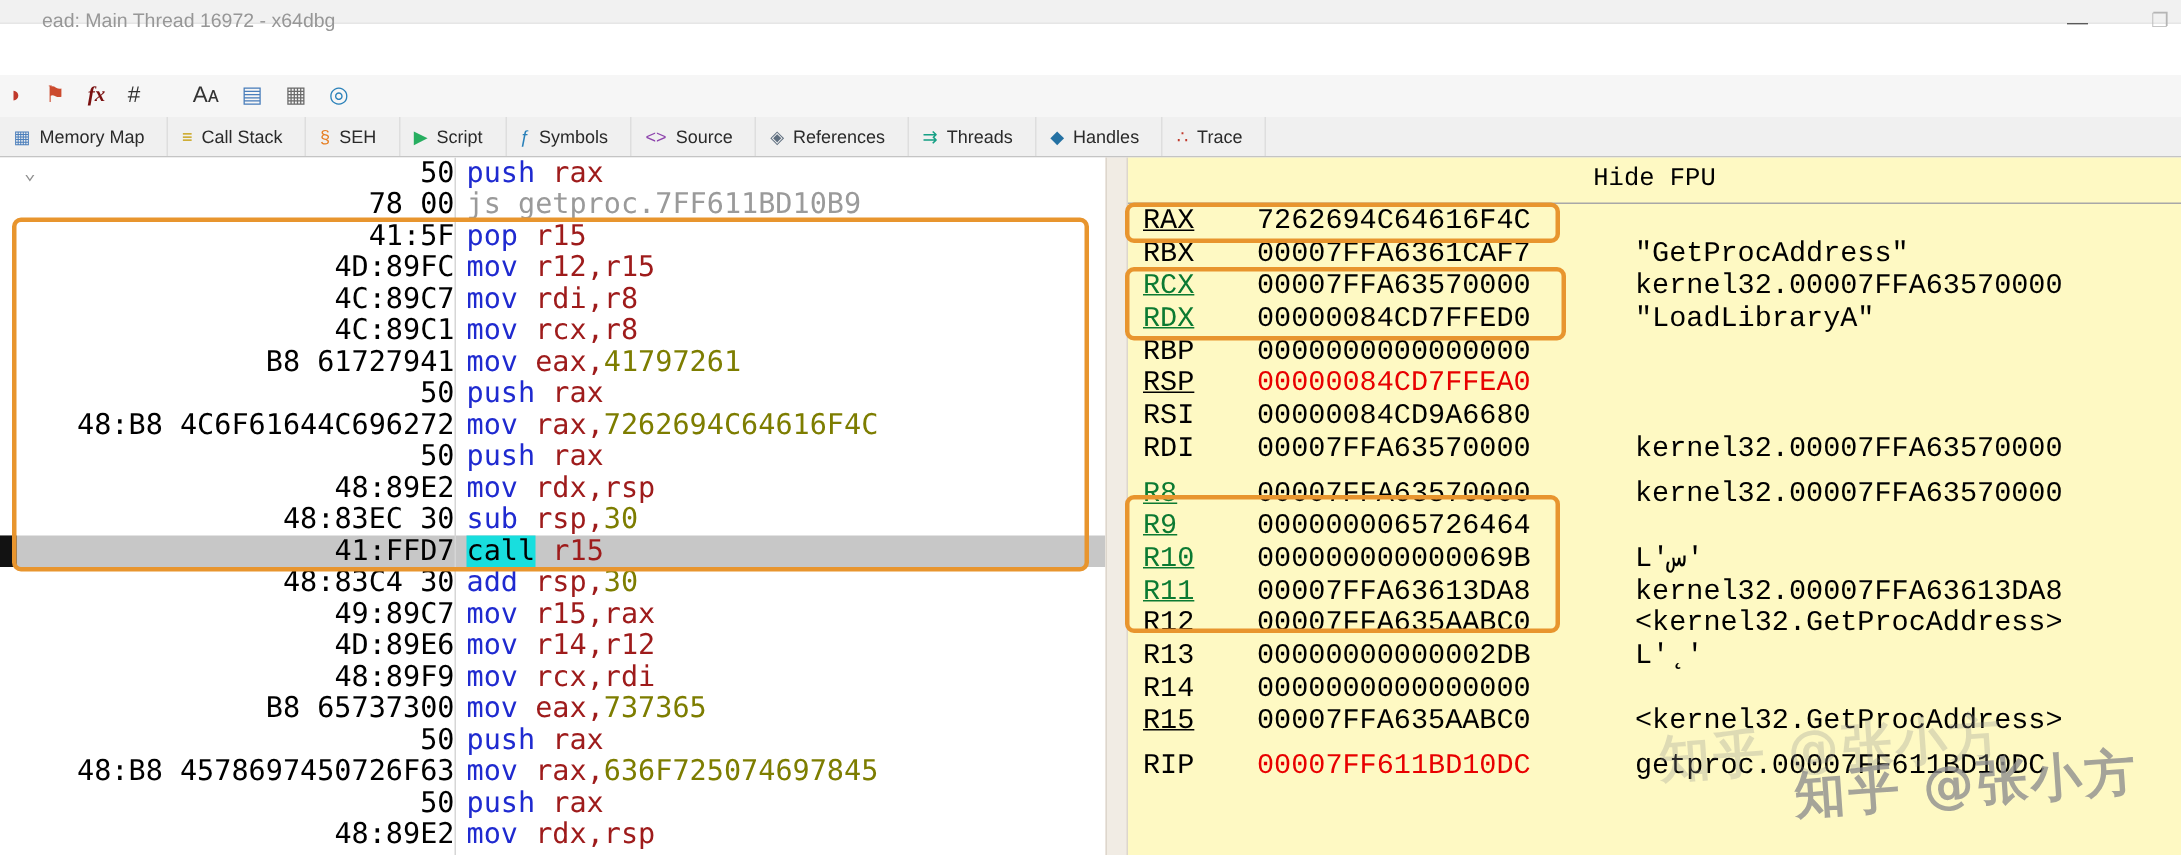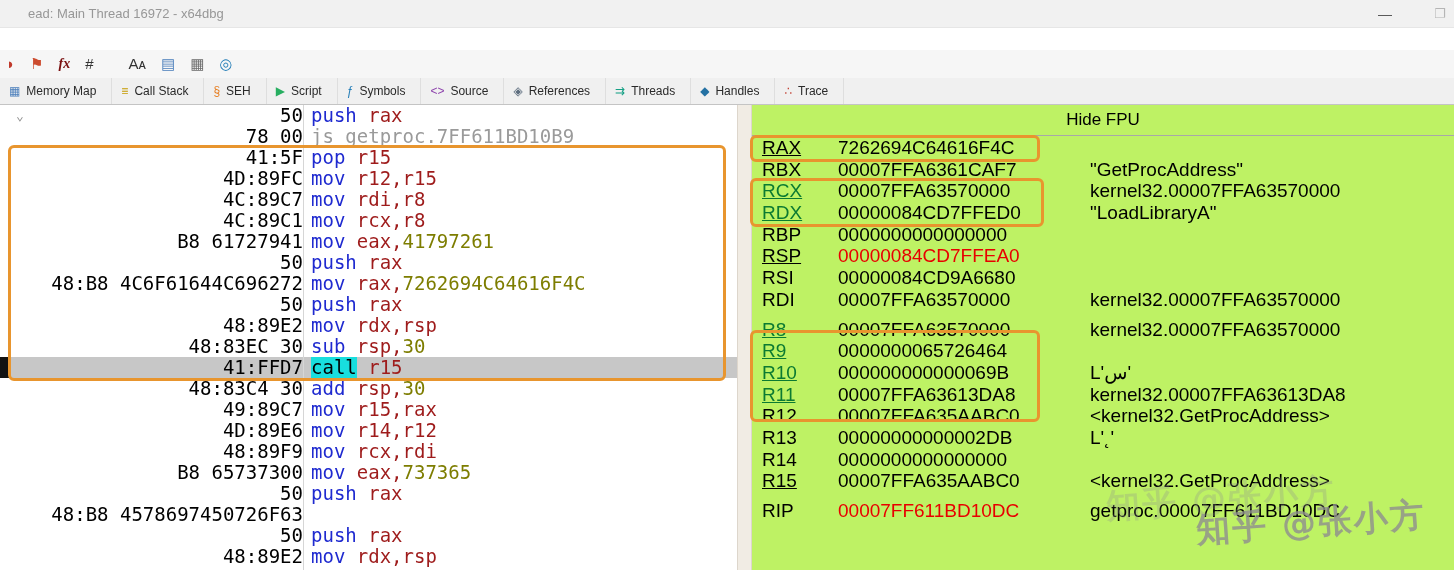--- a/index.html
+++ b/index.html
@@ -1,20 +1,20 @@
 <!DOCTYPE html>
 <html style="--annot: #E8952E; --mn: #1F2AD0; --reg: #9E1B1B; --num: #7D7D00; --cal: #18DEDE; --cur: #C7C7C7; --vred: #E80000; --argreg: #0B7A32;"><head>
 <meta charset="utf-8">
 <style>
   *{margin:0;padding:0;box-sizing:border-box;}
   html,body{width:1454px;height:570px;overflow:hidden;}
   body{position:relative;background:#fff;font-family:"Liberation Sans",sans-serif;}
 
   
-  .titlebar{position:absolute;top:0;left:0;right:0;height:28px;background:#f1f1f1;border-bottom:1px solid #e6e6e6;}
+  .titlebar{position:absolute;top:0;left:0;right:0;height:16px;background:#f1f1f1;border-bottom:1px solid #e6e6e6;}
   .title-text{position:absolute;left:28px;top:6px;font-size:13px;color:#979797;}
   .win-min{position:absolute;right:52px;top:2px;width:34px;height:24px;text-align:center;line-height:24px;color:#5a5a5a;font-size:14px;}
   .win-max{position:absolute;right:2px;top:2px;width:24px;height:24px;text-align:center;line-height:24px;color:#b5b5b5;font-size:13px;}
 
   
   .menubar{position:absolute;top:28px;left:0;right:0;height:22px;background:#fbfbfb;margin-top:46px;}
   .menu-help{position:absolute;left:8px;top:4px;font-size:13px;color:#1a1a1a;}
   .menu-build{position:absolute;left:48px;top:4px;font-size:13px;color:#8a8a78;}
 
   
@@ -39,22 +39,22 @@
   .drow.current::before{content:"";position:absolute;left:0;top:0;width:11px;height:21px;background:#121212;}
   .tk-mn{color:var(--mn,#1f2ad0);}
   .tk-reg{color:var(--reg,#9e1b1b);}
   .tk-num{color:var(--num,#7d7d00);}
   .tk-gry{color:#9a9a9a;}
   .tk-pln{color:#000;}
   .tk-cal{background:var(--cal,#18dede);color:#000;}
 
   .vscroll{position:absolute;top:105px;left:737px;width:15px;bottom:0;background:#f1ece4;border-left:1px solid #ddd6cc;border-right:1px solid #ddd6cc;}
 
-  .regs{position:absolute;top:105px;left:752px;right:0;bottom:0;background:#bef264;
-        font-family:Liberation Sans, sans-serif;font-size:19px;overflow:hidden;}
+  .regs{position:absolute;top:105px;left:752px;right:0;bottom:0;background:#fef9c3;
+        font-family:Liberation Mono, monospace;font-size:19px;overflow:hidden;}
   .reg-header{height:31px;line-height:30px;text-align:center;font-size:17px;color:#000;border-bottom:1px solid #a8a8a8;cursor:default;}
   .rrows{position:absolute;top:32px;left:0;right:0;}
   .rrow{height:21.7px;line-height:21.7px;display:flex;white-space:pre;}
   .rrow.gap{margin-top:8px;justify-content:space-between;}
   .rname{width:76px;margin-left:10px;flex:none;color:#000;}
   .rname.u{text-decoration:underline;}
   .rname.gu{text-decoration:underline;color:var(--argreg,#0b7a32);}
   .rval{width:252px;flex:none;color:#000;}
   .rval.red{color:var(--vred,#e80000);}
   .rcom{flex:1;color:#000;overflow:hidden;}
@@ -154,21 +154,21 @@
       <div class="drow"><span class="dgut"></span><span class="dbytes">50</span><span class="dinstr"><span class="tk-mn">push</span><span class="tk-reg"> rax</span></span></div>
       <div class="drow"><span class="dgut"></span><span class="dbytes">48:89E2</span><span class="dinstr"><span class="tk-mn">mov</span><span class="tk-reg"> rdx,rsp</span></span></div>
       <div class="drow"><span class="dgut"></span><span class="dbytes">48:83EC 30</span><span class="dinstr"><span class="tk-mn">sub</span><span class="tk-reg"> rsp,</span><span class="tk-num">30</span></span></div>
       <div class="drow current"><span class="dgut"></span><span class="dbytes">41:FFD7</span><span class="dinstr"><span class="tk-cal">call</span><span class="tk-pln"> </span><span class="tk-reg">r15</span></span></div>
       <div class="drow"><span class="dgut"></span><span class="dbytes">48:83C4 30</span><span class="dinstr"><span class="tk-mn">add</span><span class="tk-reg"> rsp,</span><span class="tk-num">30</span></span></div>
       <div class="drow"><span class="dgut"></span><span class="dbytes">49:89C7</span><span class="dinstr"><span class="tk-mn">mov</span><span class="tk-reg"> r15,rax</span></span></div>
       <div class="drow"><span class="dgut"></span><span class="dbytes">4D:89E6</span><span class="dinstr"><span class="tk-mn">mov</span><span class="tk-reg"> r14,r12</span></span></div>
       <div class="drow"><span class="dgut"></span><span class="dbytes">48:89F9</span><span class="dinstr"><span class="tk-mn">mov</span><span class="tk-reg"> rcx,rdi</span></span></div>
       <div class="drow"><span class="dgut"></span><span class="dbytes">B8 65737300</span><span class="dinstr"><span class="tk-mn">mov</span><span class="tk-reg"> eax,</span><span class="tk-num">737365</span></span></div>
       <div class="drow"><span class="dgut"></span><span class="dbytes">50</span><span class="dinstr"><span class="tk-mn">push</span><span class="tk-reg"> rax</span></span></div>
-      <div class="drow"><span class="dgut"></span><span class="dbytes">48:B8 4578697450726F63</span></div>
+      <div class="drow"><span class="dgut"></span><span class="dbytes">48:B8 4578697450726F63</span><span class="dinstr"><span class="tk-mn">mov</span><span class="tk-reg"> rax,</span><span class="tk-num">636F725074697845</span></span></div>
       <div class="drow"><span class="dgut"></span><span class="dbytes">50</span><span class="dinstr"><span class="tk-mn">push</span><span class="tk-reg"> rax</span></span></div>
       <div class="drow"><span class="dgut"></span><span class="dbytes">48:89E2</span><span class="dinstr"><span class="tk-mn">mov</span><span class="tk-reg"> rdx,rsp</span></span></div>
     </div>
 </div>
 
 <div class="vscroll"></div>
 
 <div class="regs">
   <div class="reg-header">Hide FPU</div>
   <div class="rrows">

